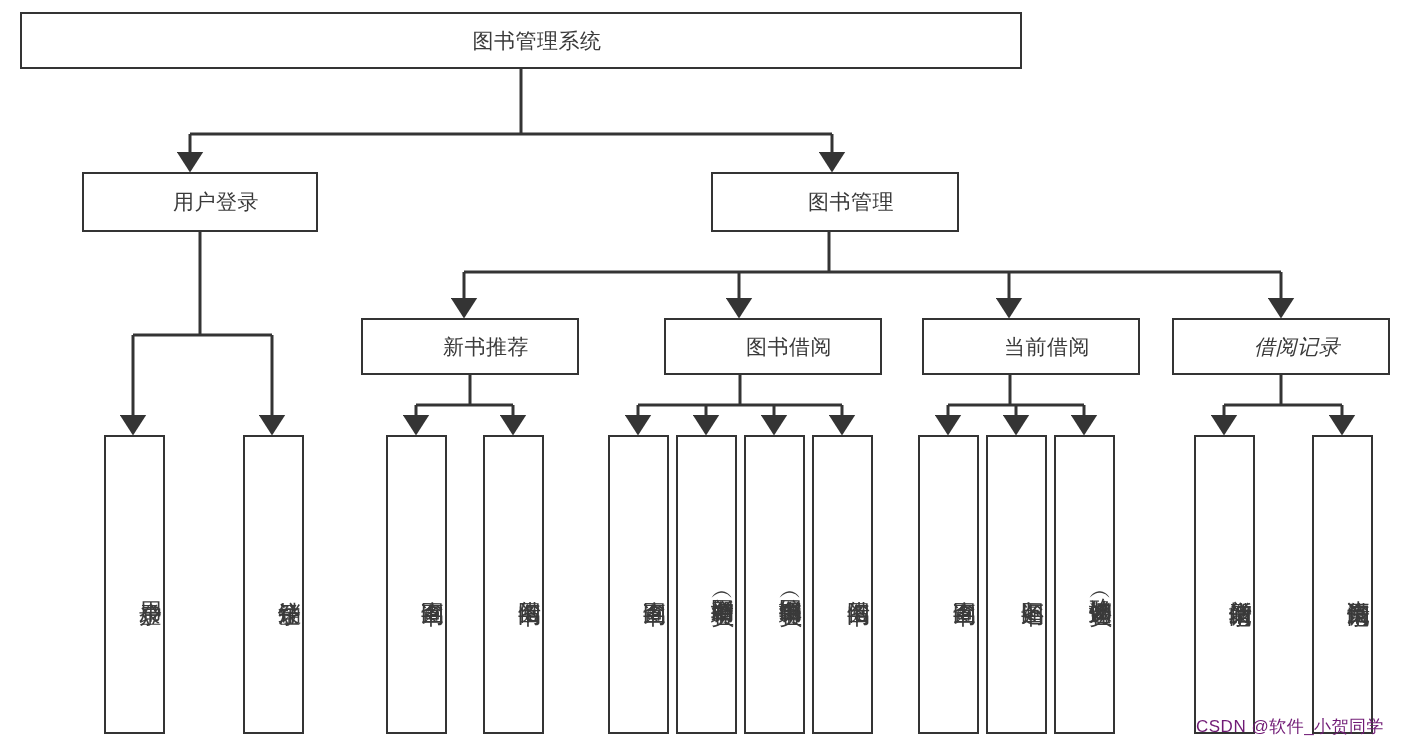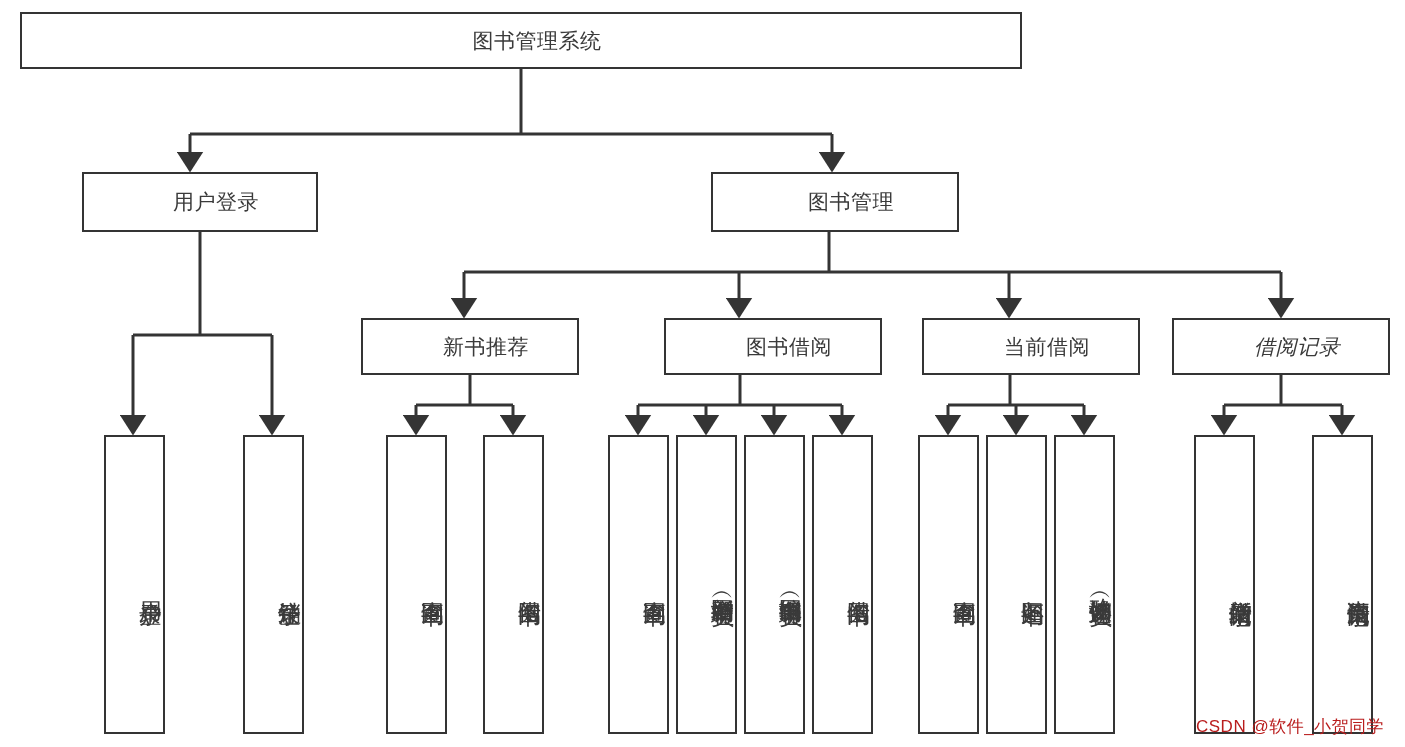--- a/index.html
+++ b/index.html
@@ -52,21 +52,21 @@
     justify-content: center;
     white-space: normal;
   }
   .node.vert .vlabel {
     writing-mode: vertical-rl;
     text-orientation: upright;
   }
   .watermark {
     position: absolute;
     font-size: 17px;
-    color: #b91c1c;
+    color: #701a75;
     letter-spacing: 0.5px;
     white-space: nowrap;
     user-select: none;
   }
 </style>
 </head>
 <body>
 
 <div id="canvas">
 

